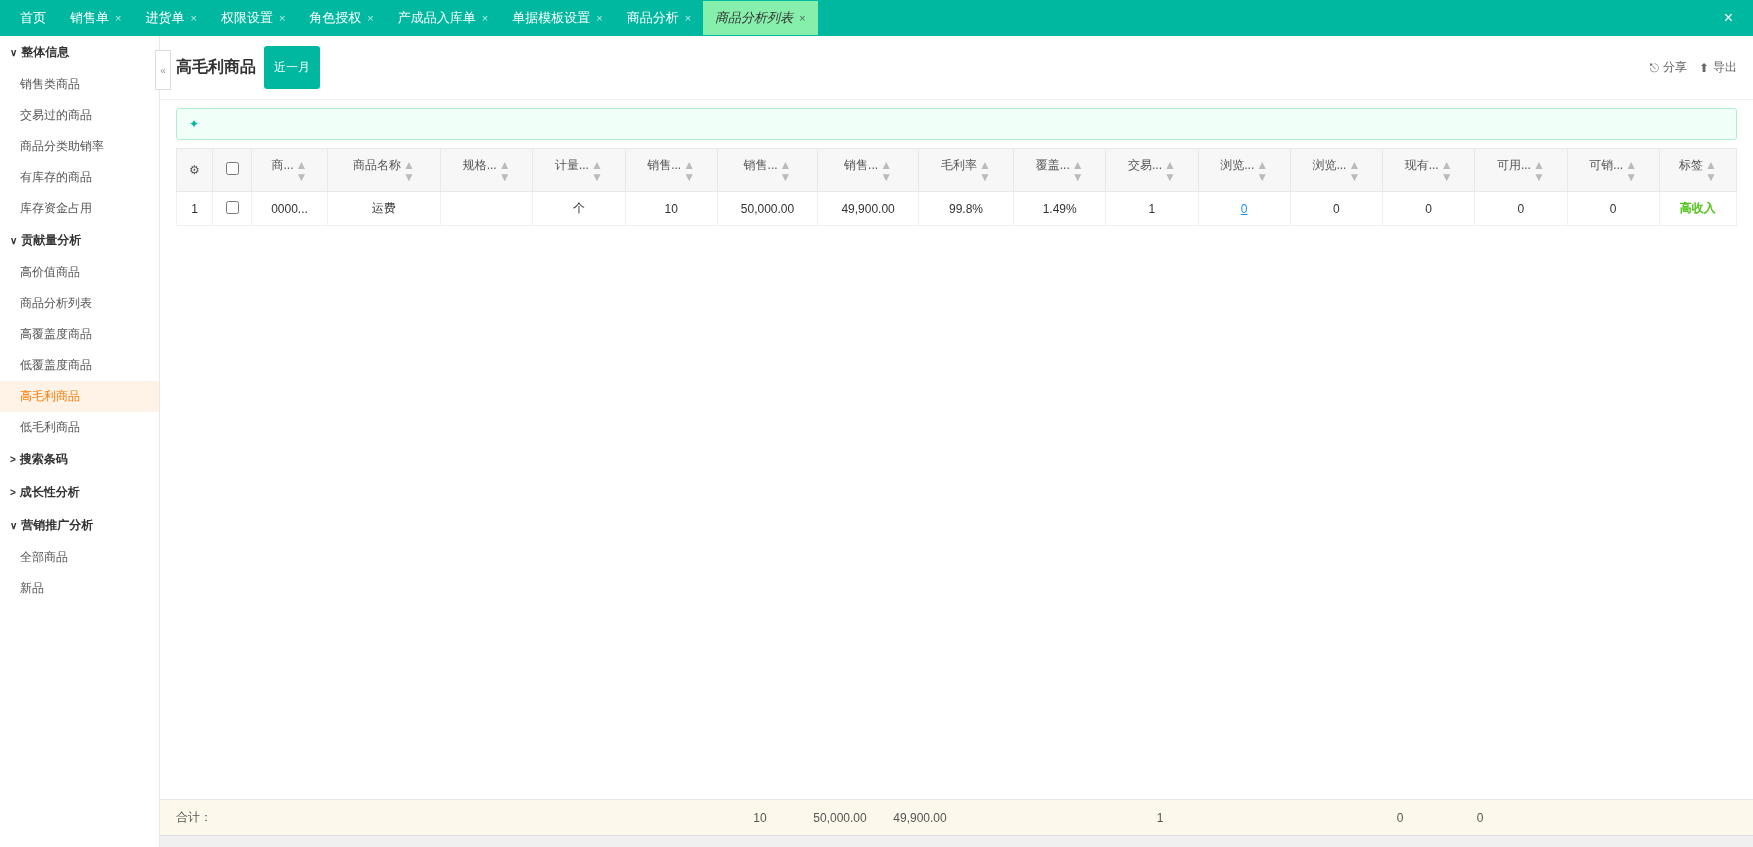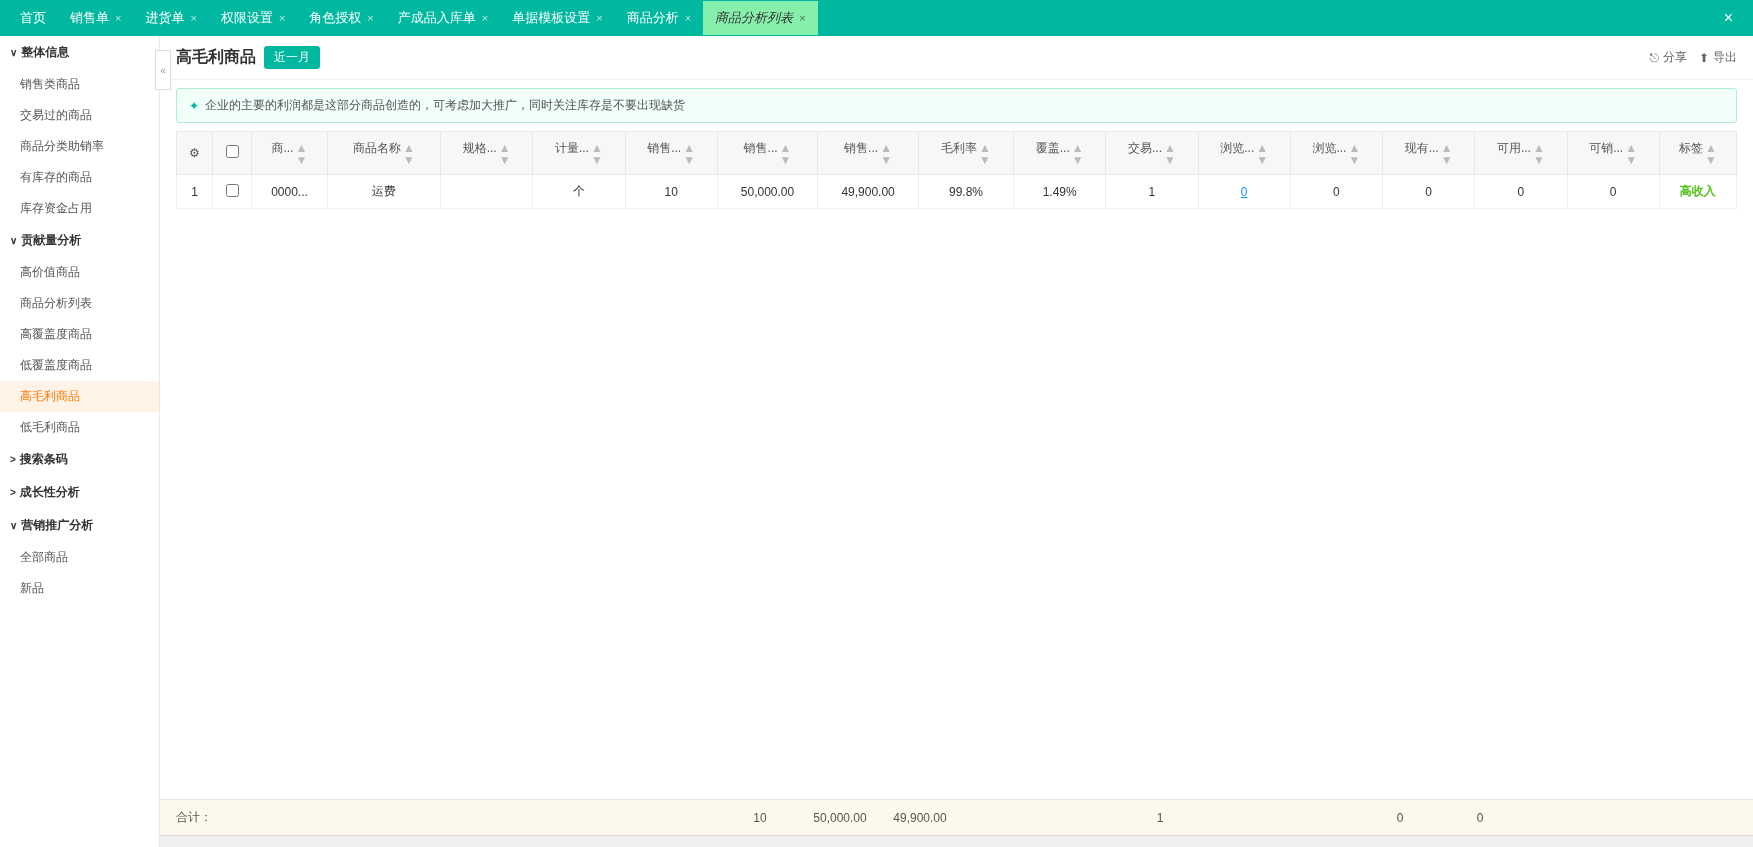--- a/index.html
+++ b/index.html
@@ -88,21 +88,21 @@
     .content-title {
       font-size: 16px;
       font-weight: bold;
       color: #333;
     }
     .period-btn {
       background: #00b8a0;
       color: white;
       border: none;
       border-radius: 3px;
-      padding: 3px 10px;
+      padding: 13px 10px;
       cursor: pointer;
       font-size: 12px;
     }
     .search-box {
       display: flex;
       align-items: center;
       border: 1px solid #ddd;
       border-radius: 3px;
       padding: 3px 8px;
       flex: 1;
@@ -317,21 +317,20 @@
         </div>
         <div class="action-btn">
           <span>⬆</span>
           <span>导出</span>
         </div>
       </div>
     </div>
 
     <div class="info-banner">
       <span class="info-icon">✦</span>
-      <span>企业的主要的利润都是这部分商品创造的，可考虑加大推广，同时关注库存是不要出现缺货</span>
     </div>
 
     <div class="table-container">
       <table>
         <thead id="table-head">
             <tr>
               <th><span>⚙</span></th>
               <th><input type="checkbox" style=""></th>
               <th>商...<span class="sort-arrows">
                   <span>▲</span>

